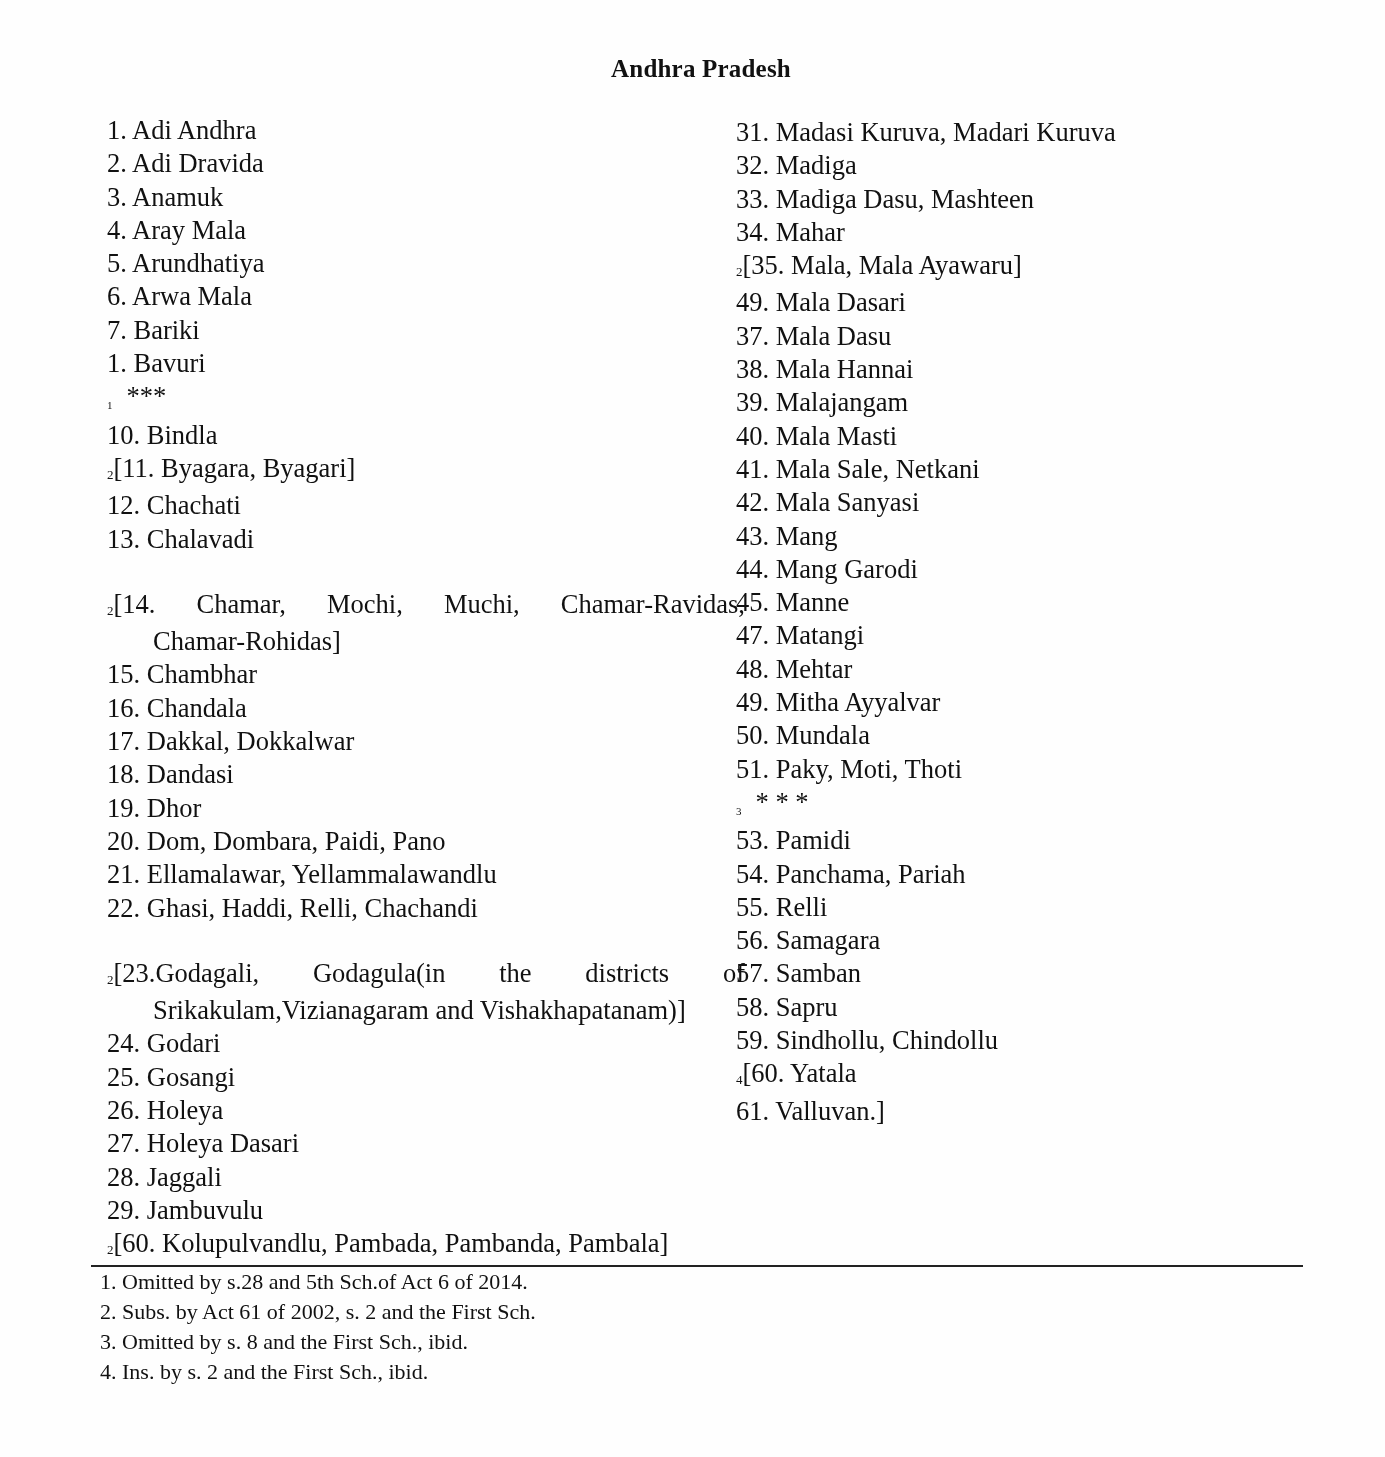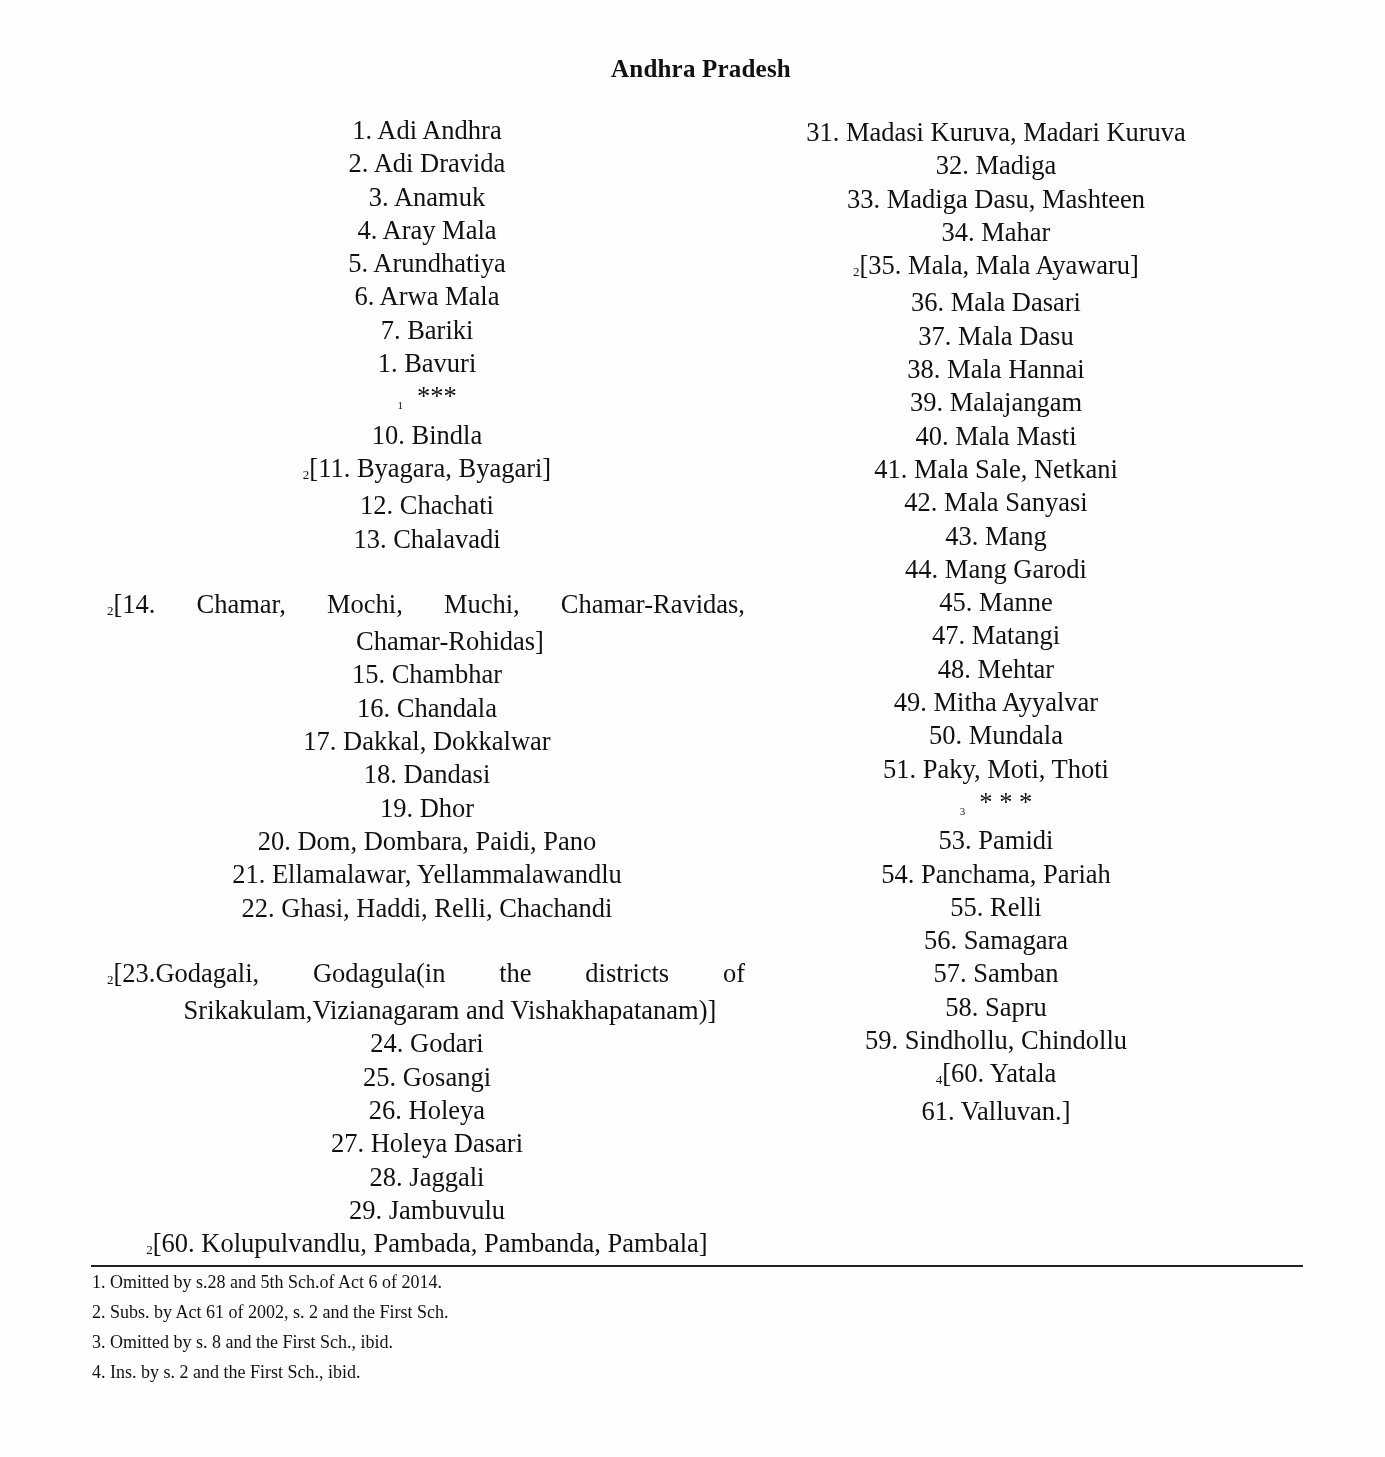--- a/index.html
+++ b/index.html
@@ -23,21 +23,20 @@
       text-align: center;
       font-weight: bold;
       font-size: 25px;
       letter-spacing: 0.2px;
     }
     .col {
       position: absolute;
       top: 114px;
       font-size: 26.5px;
       line-height: 33.3px;
-      text-align: center;
     }
     .col-left { left: 107px; width: 640px; }
     .col-right { left: 736px; width: 520px; top: 116px; }
     .entry { position: relative; white-space: nowrap; }
     .entry.wrap { white-space: normal; margin-top: 32px; }
     .entry .fn {
       font-size: 13px;
       vertical-align: baseline;
       position: relative;
       top: 2px;
@@ -59,23 +58,23 @@
     .footnote-rule {
       position: absolute;
       left: 91px;
       top: 1265px;
       width: 1212px;
       height: 0;
       border-top: 2px solid #222;
     }
     .footnotes {
       position: absolute;
-      left: 92px;
+      left: 100px;
       top: 1267px;
-      font-size: 18px;
+      font-size: 22px;
       line-height: 30px;
     }
     .footnote { white-space: nowrap; }
   </style>
 </head>
 <body>
 
 <div class="page-title">Andhra Pradesh</div>
 
 <div class="col col-left">
@@ -132,21 +131,21 @@
   <div class="entry"><span>29. Jambuvulu</span></div>
   <div class="entry"><span class="fn">2</span><span>[60. Kolupulvandlu, Pambada, Pambanda, Pambala]</span></div>
 </div>
 
 <div class="col col-right">
   <div class="entry"><span>31. Madasi Kuruva, Madari Kuruva</span></div>
   <div class="entry"><span>32. Madiga</span></div>
   <div class="entry"><span>33. Madiga Dasu, Mashteen</span></div>
   <div class="entry"><span>34. Mahar</span></div>
   <div class="entry"><span class="fn">2</span><span>[35. Mala, Mala Ayawaru]</span></div>
-  <div class="entry"><span>36. Mala Dasari</span></div>
+  <div class="entry"><span>49. Mala Dasari</span></div>
   <div class="entry"><span>37. Mala Dasu</span></div>
   <div class="entry"><span>38. Mala Hannai</span></div>
   <div class="entry"><span>39. Malajangam</span></div>
   <div class="entry"><span>40. Mala Masti</span></div>
   <div class="entry"><span>41. Mala Sale, Netkani</span></div>
   <div class="entry"><span>42. Mala Sanyasi</span></div>
   <div class="entry"><span>43. Mang</span></div>
   <div class="entry"><span>44. Mang Garodi</span></div>
   <div class="entry"><span>45. Manne</span></div>
   <div class="entry"><span>47. Matangi</span></div>

